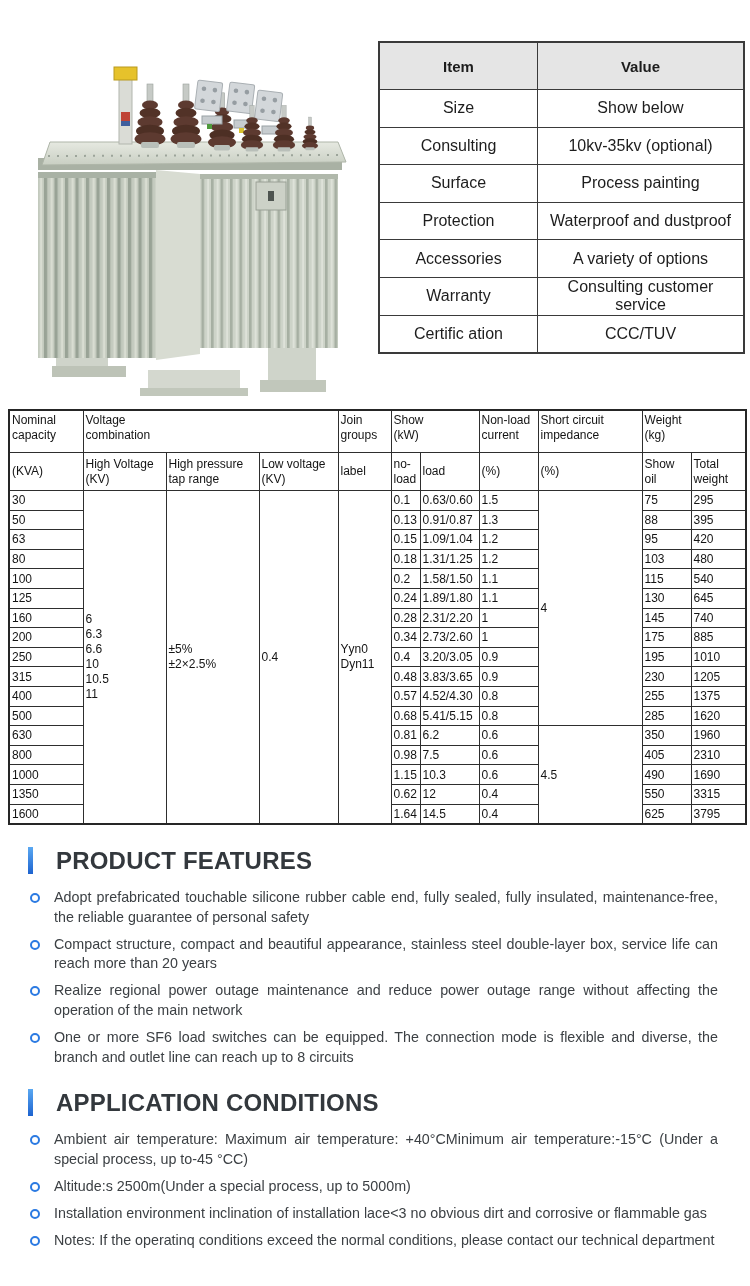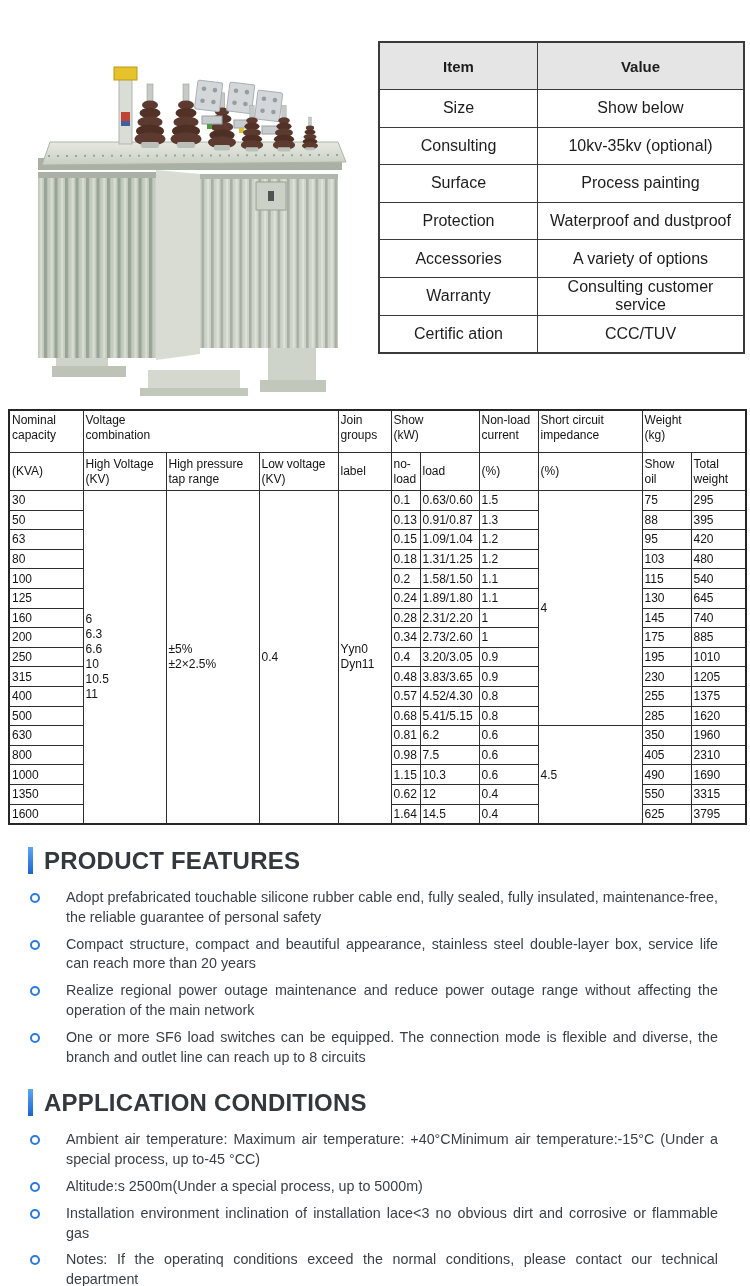--- a/index.html
+++ b/index.html
@@ -34,31 +34,31 @@
   }
   .spec thead tr.h1 th{height:39px;vertical-align:top;padding-top:2px;}
   .spec thead tr.h2 th{height:37px;vertical-align:middle;}
   .spec tbody td{height:18.6px;vertical-align:middle;}
   .pre{white-space:pre-line;line-height:15px;}
   
   .section{margin:21px 0 0 28px;}
   .sec-head{display:flex;align-items:center;gap:11px;height:29px;}
   .bar{width:5px;height:27px;background:linear-gradient(180deg,#5aa8f2,#1d63cf);}
   .sec-head h2{
-    margin:0;font-size:24px;font-weight:800;color:#33383d;letter-spacing:.2px;
+    margin:12px;font-size:24px;font-weight:800;color:#33383d;letter-spacing:.2px;
     font-family:"Liberation Sans", sans-serif;
     text-align:center;
   }
   ul.blist{list-style:none;margin:13px 0 0 2px;padding:0;}
   .blist li{display:flex;gap:14px;margin-bottom:7px;padding-right:32px;}
   .dot{
     flex:0 0 auto;width:6px;height:6px;border:2px solid #2b7ae2;
     border-radius:50%;margin-top:5px;background:transparent;
   }
-  .btxt{font-size:14.3px;line-height:19.8px;color:#3c4044;text-align:justify;margin-left:12px;}
+  .btxt{font-size:14.3px;line-height:19.8px;color:#3c4044;text-align:justify;}
 </style>
 </head>
 <body>
 
 <div class="hero">
 
   <svg width="372" height="372" viewBox="0 0 372 372" aria-hidden="true">
     <defs>
       <pattern id="pf1" width="10.5" height="12" patternUnits="userSpaceOnUse">
         <rect width="10.5" height="12" fill="#c3cabe"></rect>

